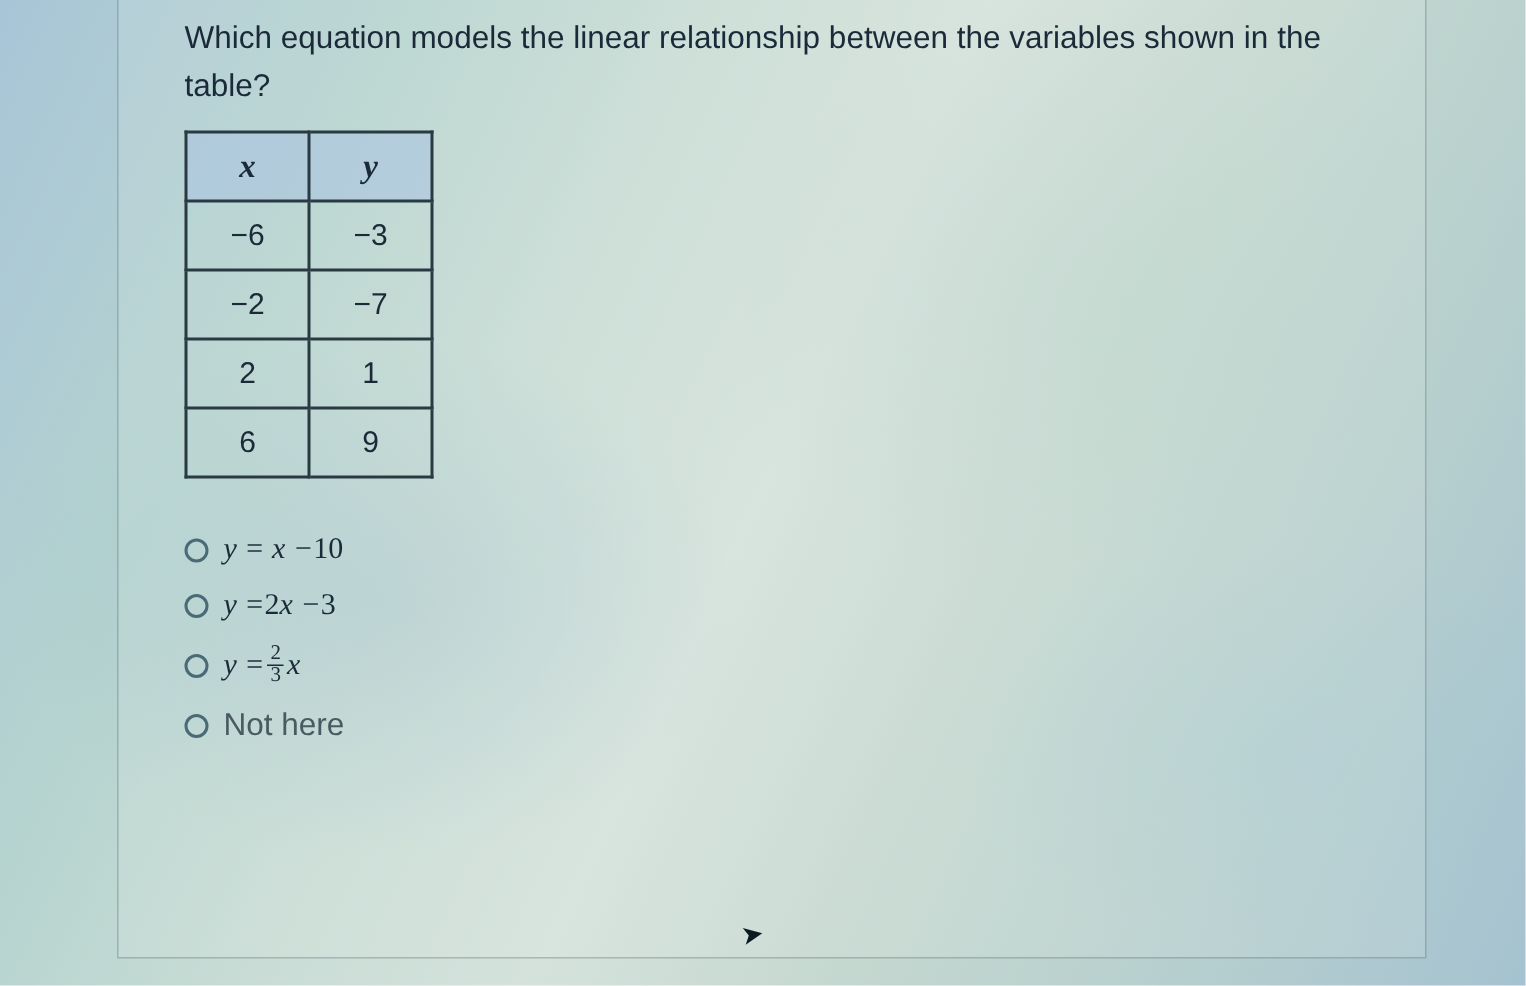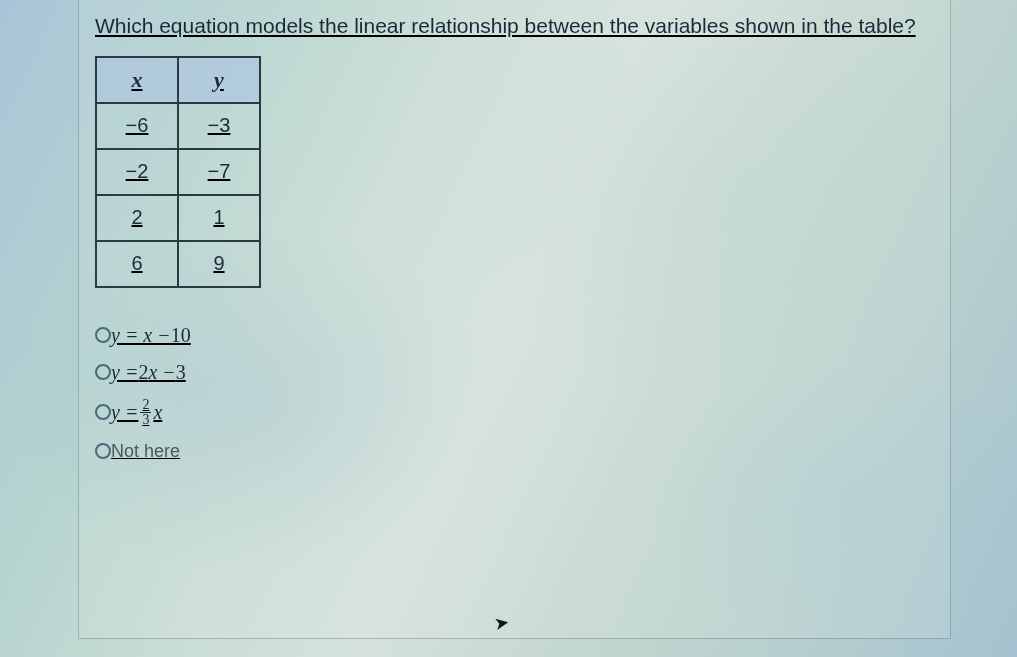--- a/index.html
+++ b/index.html
@@ -24,22 +24,21 @@
     .card {
       position: absolute;
       left: 78px;
       top: 0;
       right: 66px;
       bottom: 18px;
       background: rgba(235,242,238,0.15);
       border-left: 1px solid rgba(80,100,110,0.35);
       border-right: 1px solid rgba(80,100,110,0.35);
       border-bottom: 1px solid rgba(80,100,110,0.35);
-      padding: 10px 34px 20px 16px;
-      text-decoration: underline;
+      padding: 10px 34px 20px 44px;
     }
     .question {
       font-size: 21px;
       color: #1a2a38;
       line-height: 1.5;
       margin-bottom: 14px;
     }
     table.data {
       border-collapse: collapse;
       margin-top: 4px;
@@ -61,20 +60,21 @@
       font-size: 22px;
     }
     .options {
       display: flex;
       flex-direction: column;
       gap: 14px;
     }
     .option {
       display: flex;
       align-items: center;
+      gap: 10px;
     }
     .radio {
       width: 16px;
       height: 16px;
       border: 2px solid #4a6a78;
       border-radius: 50%;
       flex-shrink: 0;
       background: transparent;
     }
     .eq {
@@ -93,21 +93,21 @@
       line-height: 1;
       font-size: 14px;
       font-style: normal;
       margin: 0 2px;
       vertical-align: middle;
     }
     .frac .top { border-bottom: 1px solid #1a2a38; padding: 0 2px; }
     .frac .bot { padding: 0 2px; }
     .plain {
       font-family: Arial, sans-serif;
-      font-size: 18px;
+      font-size: 21px;
       font-style: normal;
       color: #4a5a62;
     }
     .cursor {
       position: absolute;
       left: 415px;
       bottom: 4px;
       font-size: 18px;
       color: #0a1a22;
       transform: rotate(-10deg);

